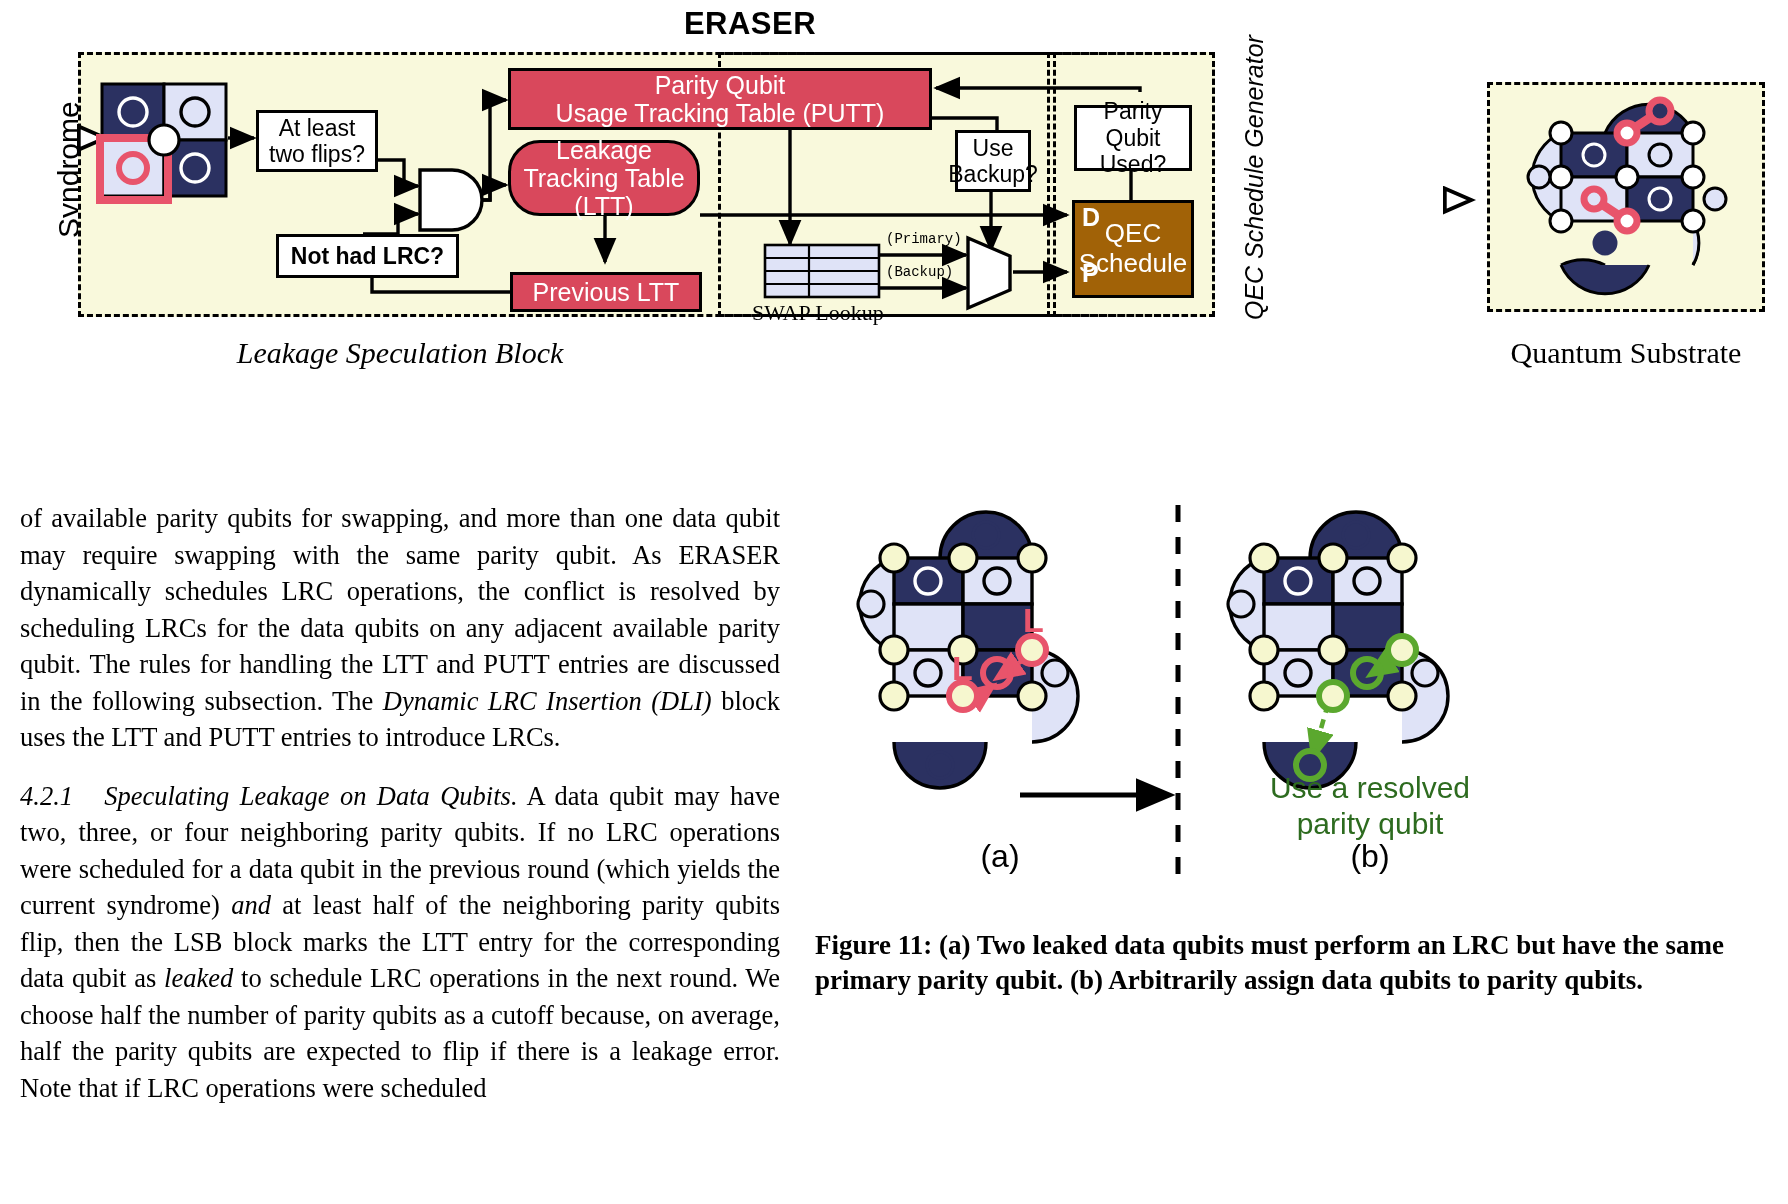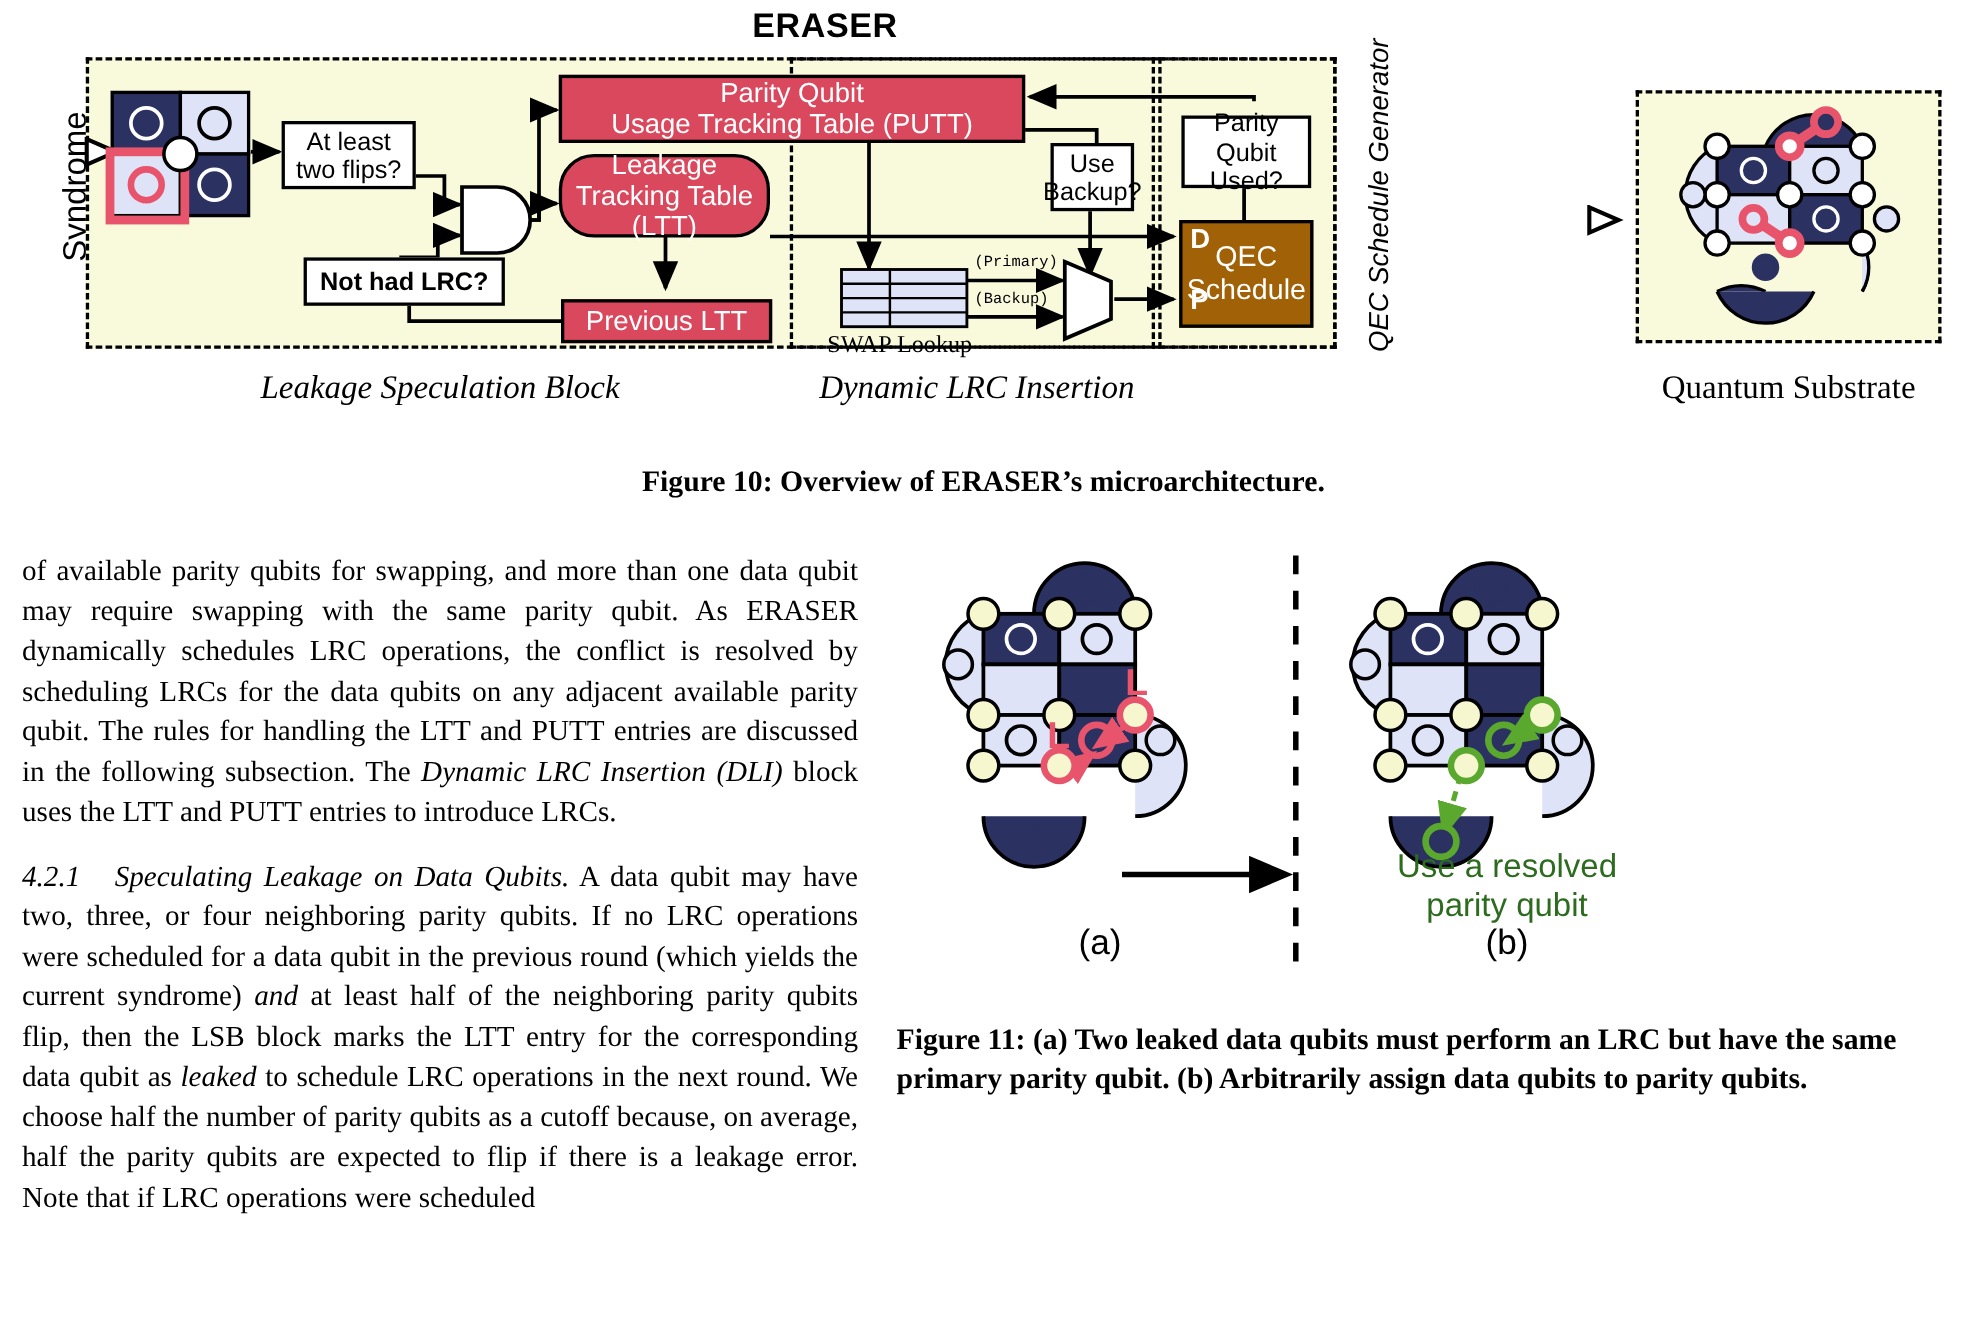--- a/index.html
+++ b/index.html
@@ -257,24 +257,22 @@
       <line x1="122" y1="38" x2="155" y2="16"></line>
       <line x1="89" y1="104" x2="122" y2="126"></line>
     </g>
     <circle cx="155" cy="16" r="11" fill="#2b3161" stroke="#e8546b" stroke-width="7"></circle>
     <circle cx="122" cy="38" r="10" fill="#fff" stroke="#e8546b" stroke-width="7"></circle>
     <circle cx="89" cy="104" r="10" fill="#dfe3f7" stroke="#e8546b" stroke-width="7"></circle>
     <circle cx="122" cy="126" r="10" fill="#fff" stroke="#e8546b" stroke-width="7"></circle>
   </svg>
 
   <div class="blocklabel" style="left:200px;top:336px;width:400px;">Leakage Speculation Block</div>
-  <div class="blocklabel" style="left:718px;top:336px;width:340px;">Dynamic LRC Insertion</div>
   <div class="blocklabel" style="left:1487px;top:336px;width:278px;font-style:normal;">Quantum Substrate</div>
 
-  <div class="caption" style="left:394px;top:422px;width:1000px;">Figure 10: Overview of ERASER’s microarchitecture.</div>
 </div>
 
 <div id="bodycol">
   <p><span>of available parity qubits for swapping, and more than one data qubit may require swapping with the same parity qubit. As ERASER dynamically schedules LRC operations, the conflict is resolved by scheduling LRCs for the data qubits on any adjacent available parity qubit. The rules for handling the LTT and PUTT entries are discussed in the following subsection. The </span><i>Dynamic LRC Insertion (DLI)</i><span> block uses the LTT and PUTT entries to introduce LRCs.</span></p>
   <p><i>4.2.1</i>&nbsp;&nbsp;&nbsp;<i>Speculating Leakage on Data Qubits.</i><span> A data qubit may have two, three, or four neighboring parity qubits. If no LRC operations were scheduled for a data qubit in the previous round (which yields the current syndrome) </span><i>and</i><span> at least half of the neighboring parity qubits flip, then the LSB block marks the LTT entry for the corresponding data qubit as </span><i>leaked</i><span> to schedule LRC operations in the next round. We choose half the number of parity qubits as a cutoff because, on average, half the parity qubits are expected to flip if there is a leakage error. Note that if LRC operations were scheduled</span></p>
 </div>
 
 <div id="fig11">
 
   <svg class="abs" style="left:365px;top:15px;width:6px;height:380px;">

